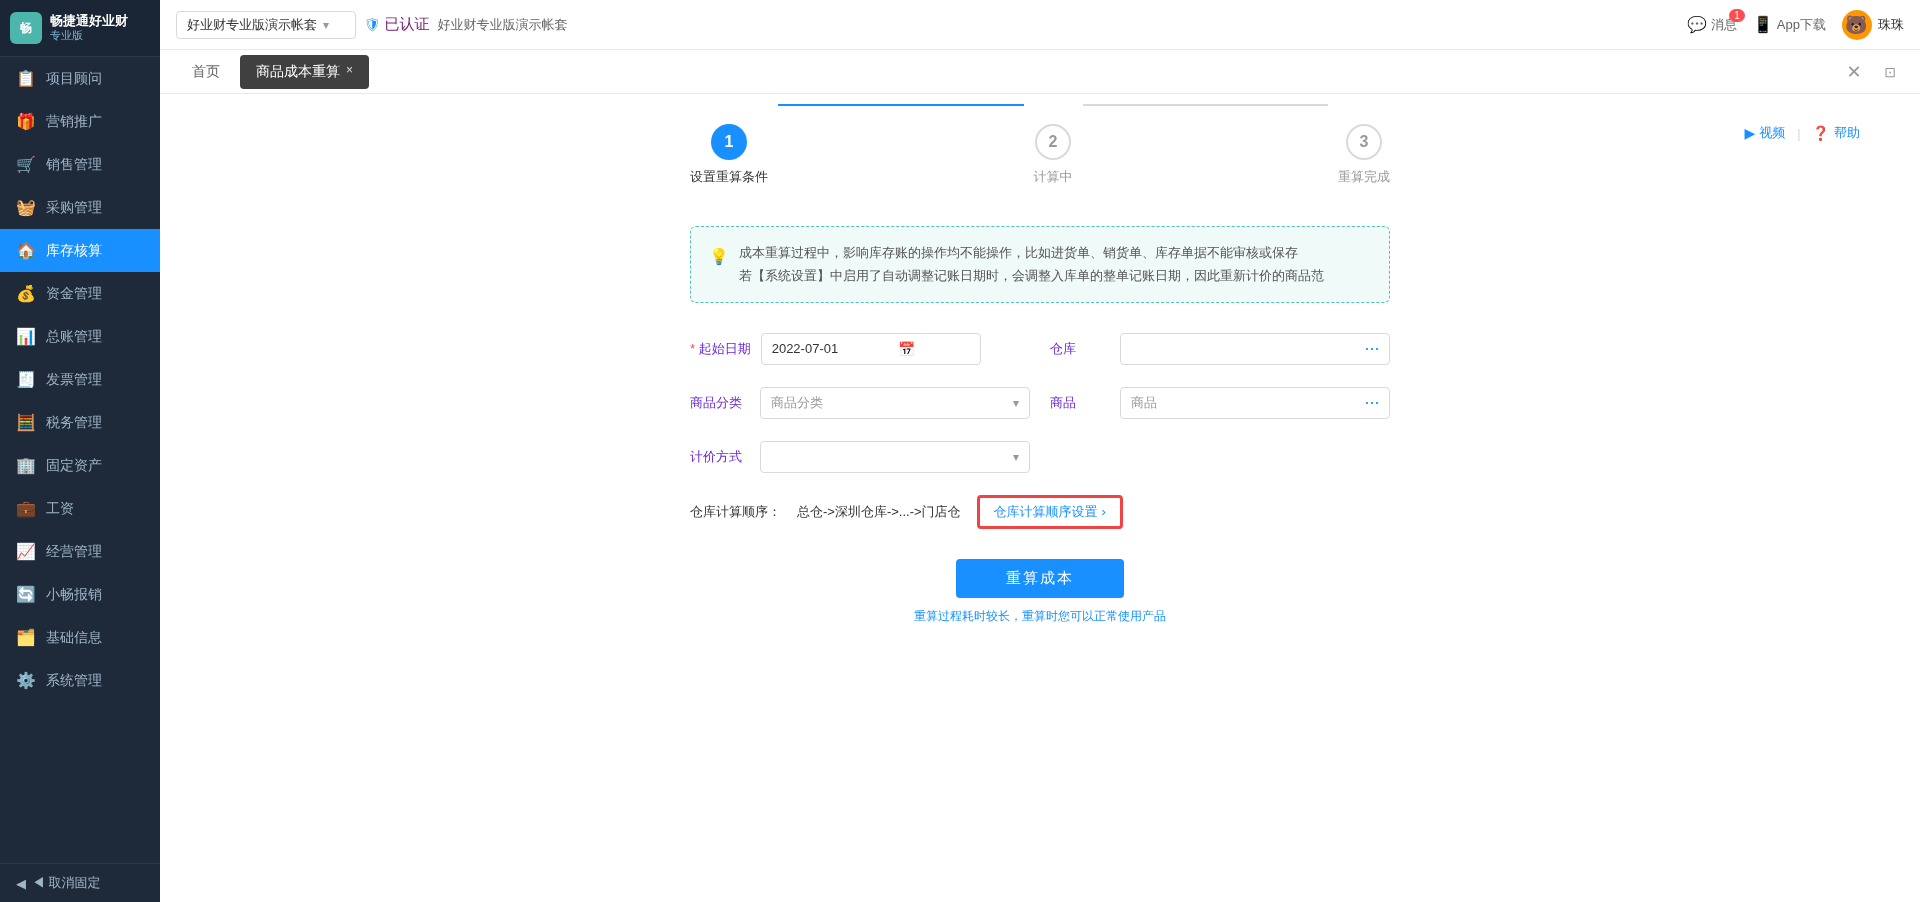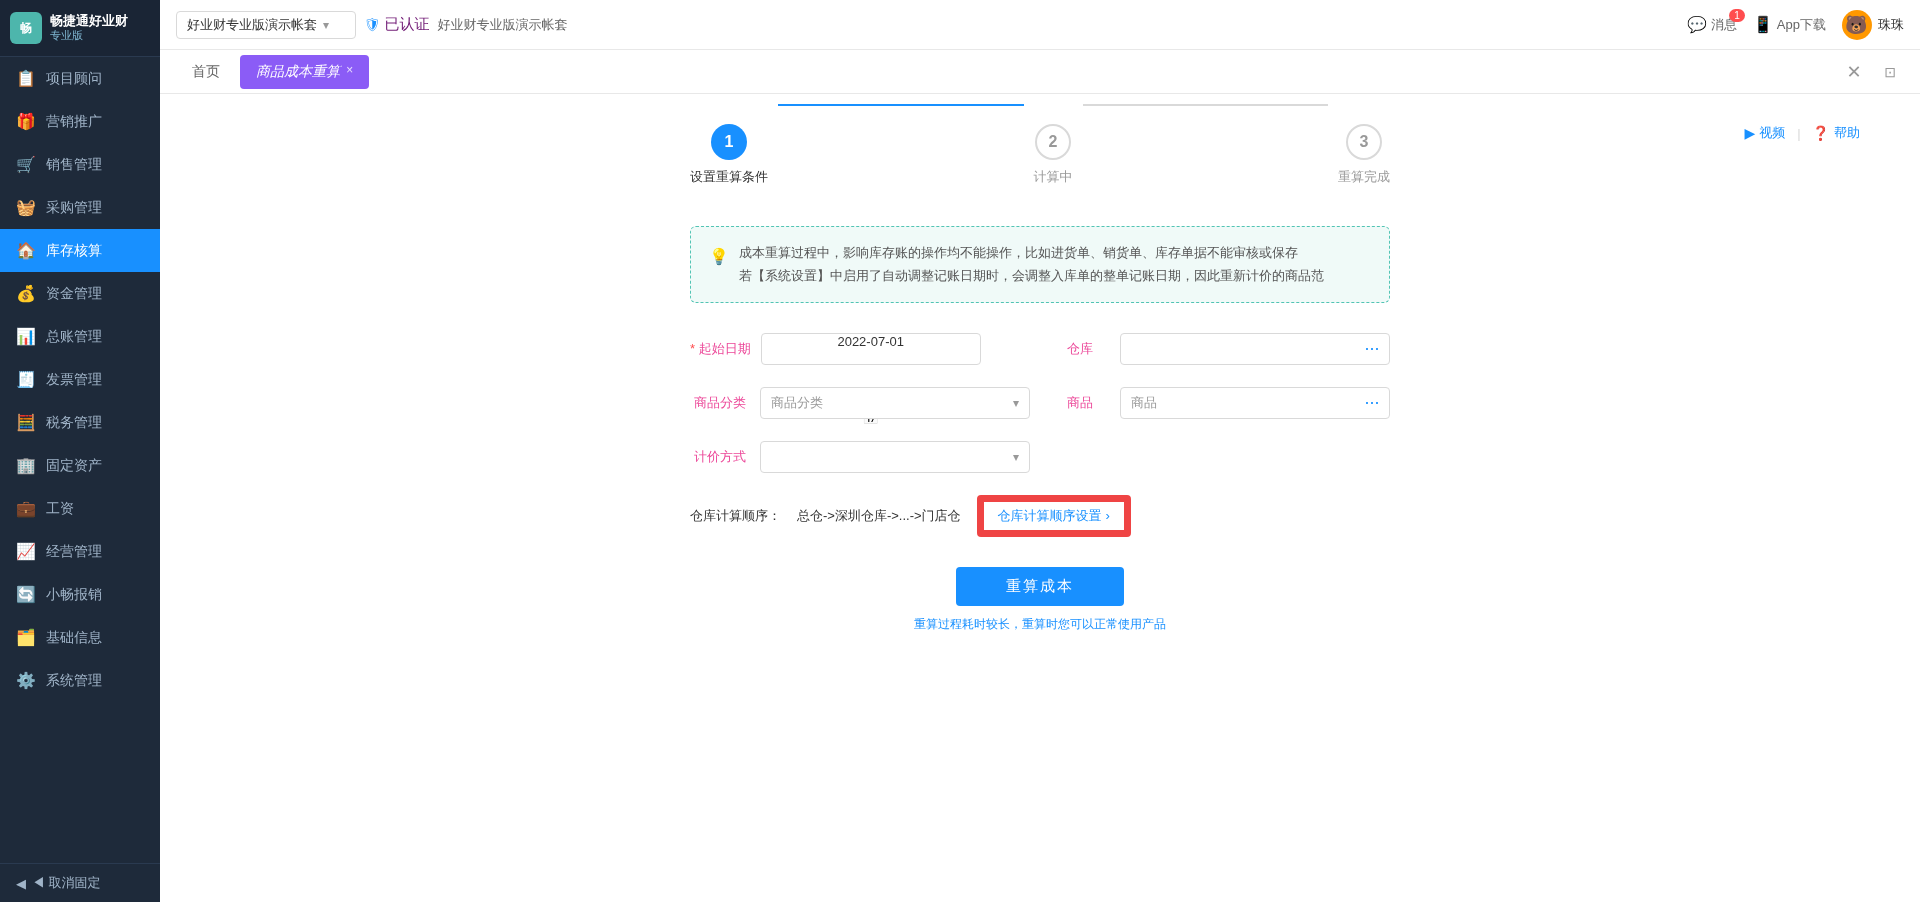--- a/index.html
+++ b/index.html
@@ -133,23 +133,22 @@
     }
     .tab-item {
       padding: 8px 16px;
       border-radius: 4px;
       cursor: pointer;
       font-size: 14px;
       color: #666;
       display: flex; align-items: flex-start; gap: 6px;
     }
     .tab-item.active {
-      background: #8b5cf6;
+      background: #404040;
       color: white;
-      font-style: italic;
     }
     .tab-close {
       font-size: 12px;
       color: rgba(255,255,255,0.8);
       cursor: pointer;
     }
     .tab-actions {
       margin-left: auto;
       display: flex; align-items: center; gap: 8px;
     }
@@ -262,24 +261,24 @@
       gap: 20px;
     }
     .form-field {
       display: flex;
       align-items: center;
       flex: 1;
       gap: 10px;
     }
     .form-label {
       font-size: 13px;
-      color: #ec4899;
+      color: #6d28d9;
       white-space: nowrap;
       min-width: 60px;
-      text-align: center;
+      text-align: left;
     }
     .form-label.required::before {
       content: '* ';
       color: #ff4d4f;
     }
     .form-input {
       flex: 1;
       height: 32px;
       border: 1px solid #d9d9d9;
       border-radius: 4px;
@@ -295,21 +294,20 @@
     .form-input-text {
       border: 1px solid #d9d9d9;
       border-radius: 4px;
       padding: 0 10px;
       height: 32px;
       font-size: 13px;
       color: #333;
       display: flex; align-items: center;
       background: white;
       min-width: 160px;
-      flex-direction: column;
     }
     .form-select {
       flex: 1;
       height: 32px;
       border: 1px solid #d9d9d9;
       border-radius: 4px;
       padding: 0 10px;
       font-size: 13px;
       color: #999;
       background: white;
@@ -323,21 +321,21 @@
     
     .warehouse-row {
       display: flex;
       align-items: center;
       gap: 16px;
       margin-bottom: 30px;
     }
     .warehouse-label { font-size: 13px; color: #333; }
     .warehouse-order-text { font-size: 13px; color: #333; }
     .warehouse-btn {
-      border: 7px solid #ef4444;
+      border: 3px solid #ef4444;
       color: #1890ff;
       background: white;
       padding: 5px 14px;
       border-radius: 4px;
       cursor: pointer;
       font-size: 13px;
       display: flex; align-items: center; gap: 4px;
     }
 
     

